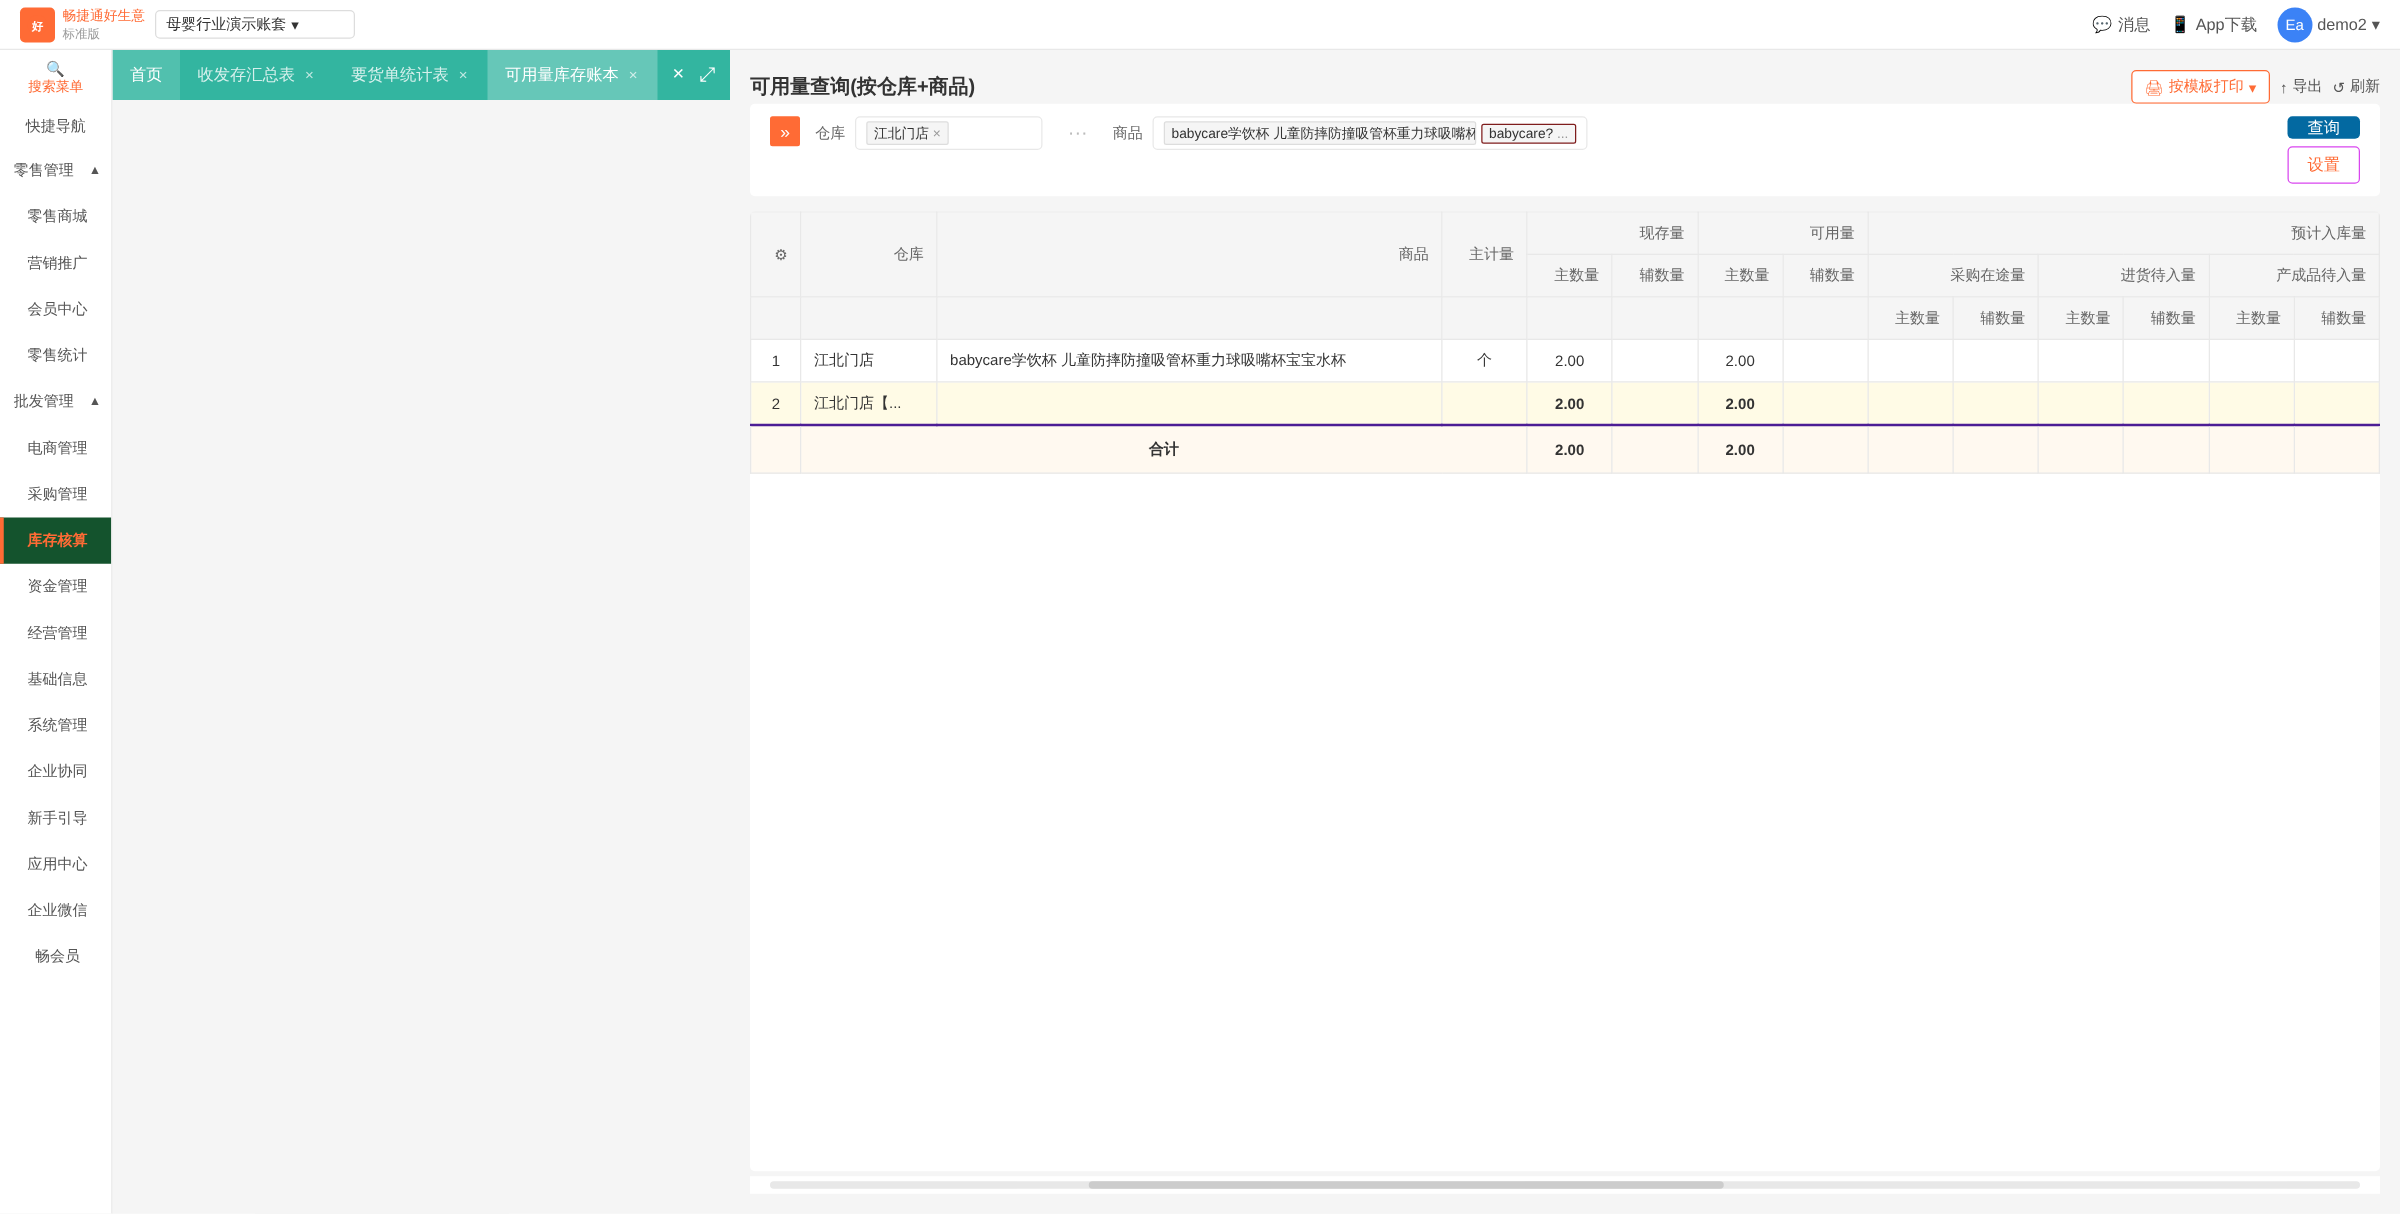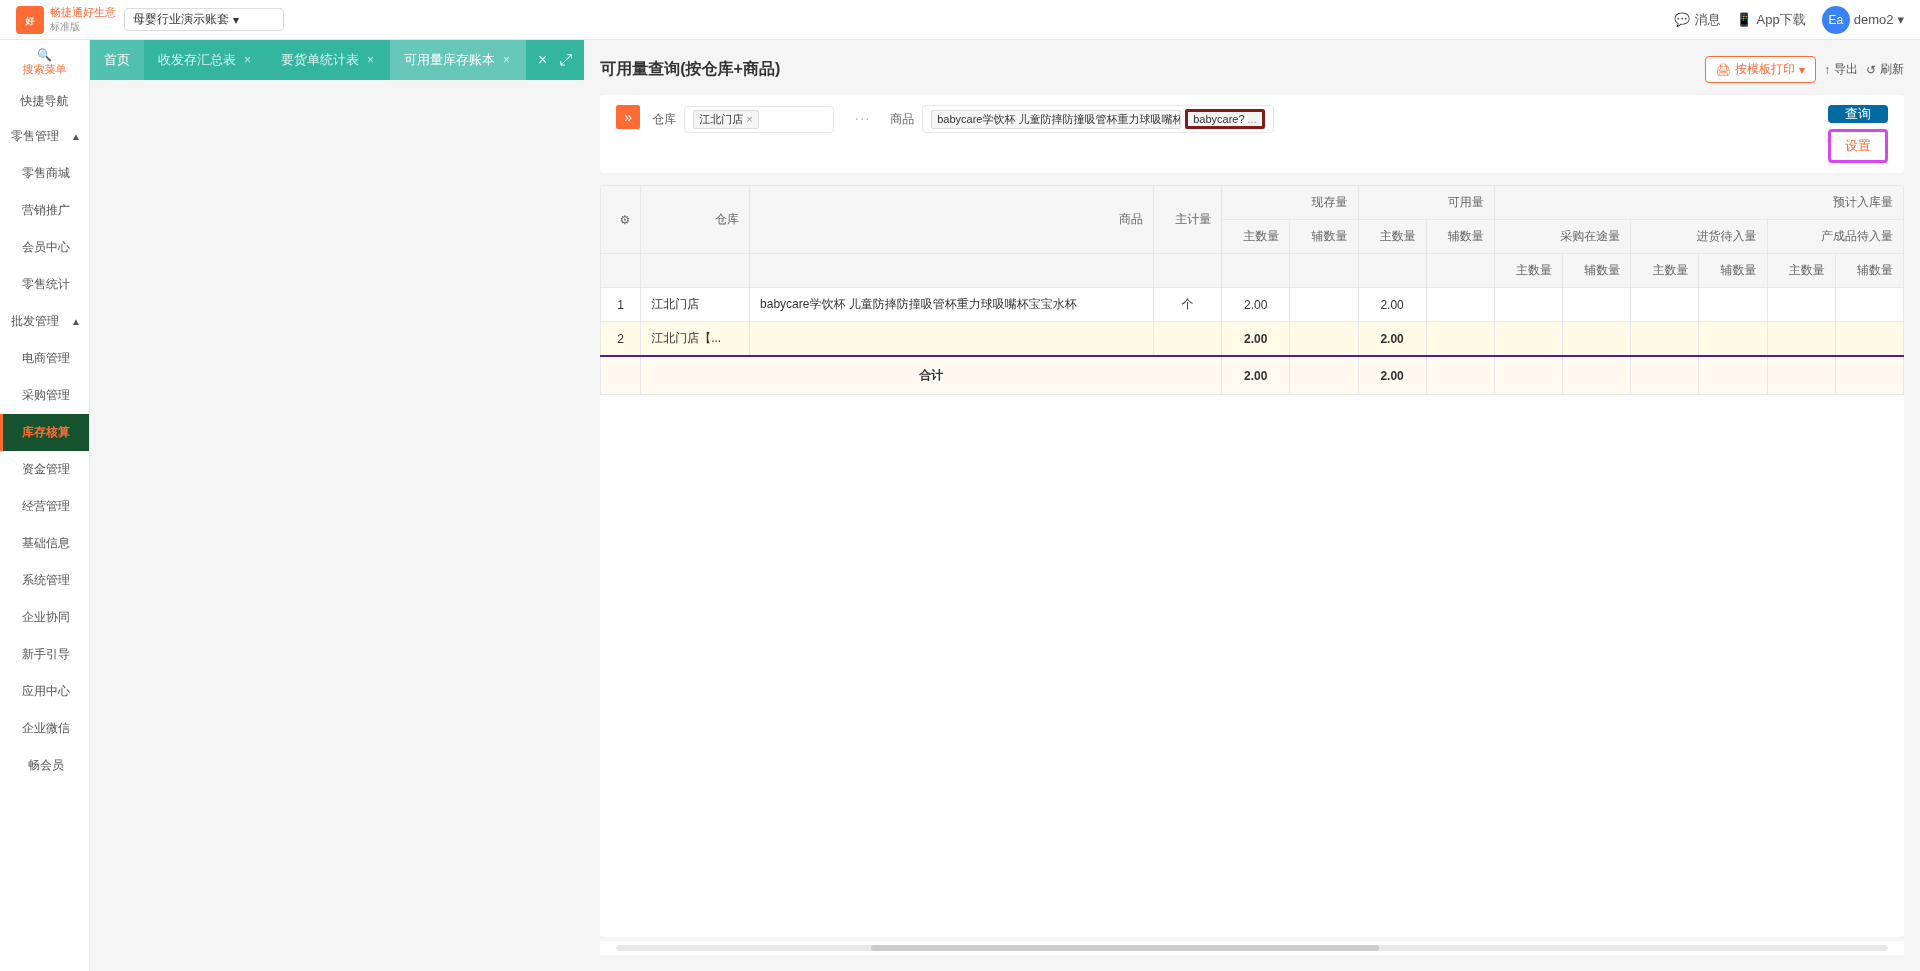--- a/index.html
+++ b/index.html
@@ -37,29 +37,29 @@
     .tab.active { background: rgba(255,255,255,0.25); color: white; font-weight: 500; }
     .tab-close { font-size: 12px; color: rgba(255,255,255,0.7); cursor: pointer; padding: 2px; }
     .tab-spacer { flex: 1; }
     .tab-actions { display: flex; align-items: center; gap: 4px; padding: 0 8px; }
     .tab-action-btn { color: white; background: none; border: none; cursor: pointer; font-size: 16px; padding: 4px; }
 
     
     .page-content { flex: 1; overflow: auto; padding: 16px; background: #f5f5f5; display: flex; flex-direction: column; }
 
     
-    .page-header { display: flex; align-items: center; justify-content: space-between; margin-bottom: 12px; }
+    .page-header { display: flex; align-items: center; justify-content: space-between; }
     .page-title { font-size: 16px; font-weight: 600; color: #333; }
     .page-actions { display: flex; align-items: center; gap: 8px; }
     .btn-template { display: flex; align-items: center; gap: 4px; font-size: 12px; color: #ff6b35; cursor: pointer; border: 1px solid #ff6b35; border-radius: 4px; padding: 4px 10px; background: white; }
     .btn-export { display: flex; align-items: center; gap: 4px; font-size: 12px; color: #555; cursor: pointer; }
     .btn-refresh { display: flex; align-items: center; gap: 4px; font-size: 12px; color: #555; cursor: pointer; }
     .filter-expand-btn { width: 24px; height: 24px; background: #ff6b35; color: white; border: none; border-radius: 2px; cursor: pointer; font-size: 14px; display: flex; align-items: center; justify-content: center; flex-shrink: 0; }
     .btn-query { background: #0369a1; color: white; border: none; border-radius: 4px; padding: 0 16px; font-size: 13px; cursor: pointer; }
-    .btn-settings { background: white; color: #ff6b35; border: 3px solid #d946ef; border-radius: 4px; padding: 5px 14px; font-size: 13px; cursor: pointer; }
+    .btn-settings { background: white; color: #ff6b35; border: 1px solid #d946ef; border-radius: 4px; padding: 5px 14px; font-size: 13px; cursor: pointer; }
 
     
     .table-container { background: white; border-radius: 4px; flex: 1; overflow: auto; }
     table { width: 100%; border-collapse: collapse; font-size: 12px; }
     thead th { background: #f5f5f5; color: #666; font-weight: normal; padding: 8px 10px; text-align: right; border: 1px solid #e8e8e8; white-space: nowrap; }
     thead th.main-header { background: #f5f5f5; font-weight: 500; }
     tbody td { padding: 8px 10px; border: 1px solid #e8e8e8; text-align: center; color: #333; }
     tbody td.text-left { text-align: left; }
 
     
@@ -242,21 +242,21 @@
             </div>
           </div>
           <span style="color:#bbb;font-size:16px;cursor:pointer;">···</span>
           <div style="display:flex;align-items:center;gap:8px;">
             <span style="font-size:12px;color:#666;">商品</span>
             <div style="display:flex;align-items:center;gap:4px;border:1px solid #e8e8e8;border-radius:4px;padding:3px 8px;background:white;min-width:300px;flex-wrap:wrap;">
               <span style="display:flex;align-items:center;gap:3px;background:#f5f5f5;border:1px solid #ddd;border-radius:2px;padding:1px 5px;font-size:11px;max-width:250px;overflow:hidden;text-overflow:ellipsis;white-space:nowrap;">
                 <span>babycare学饮杯 儿童防摔防撞吸管杯重力球吸嘴杯宝宝水杯</span>
 
               </span>
-              <span style="display:flex;align-items:center;gap:3px;background:#f5f5f5;border:3px solid #7f1d1d;border-radius:2px;padding:1px 5px;font-size:11px;">
+              <span style="display:flex;align-items:center;gap:3px;background:#f5f5f5;border:1px solid #7f1d1d;border-radius:2px;padding:1px 5px;font-size:11px;">
                 <span>babycare?</span>
                 <span style="cursor:pointer;color:#999;">...</span>
               </span>
             </div>
           </div>
         </div>
         <div style="display:flex;flex-direction:column;gap:6px;">
           <button class="btn-query">查询</button>
           <button class="btn-settings">设置</button>
         </div>

